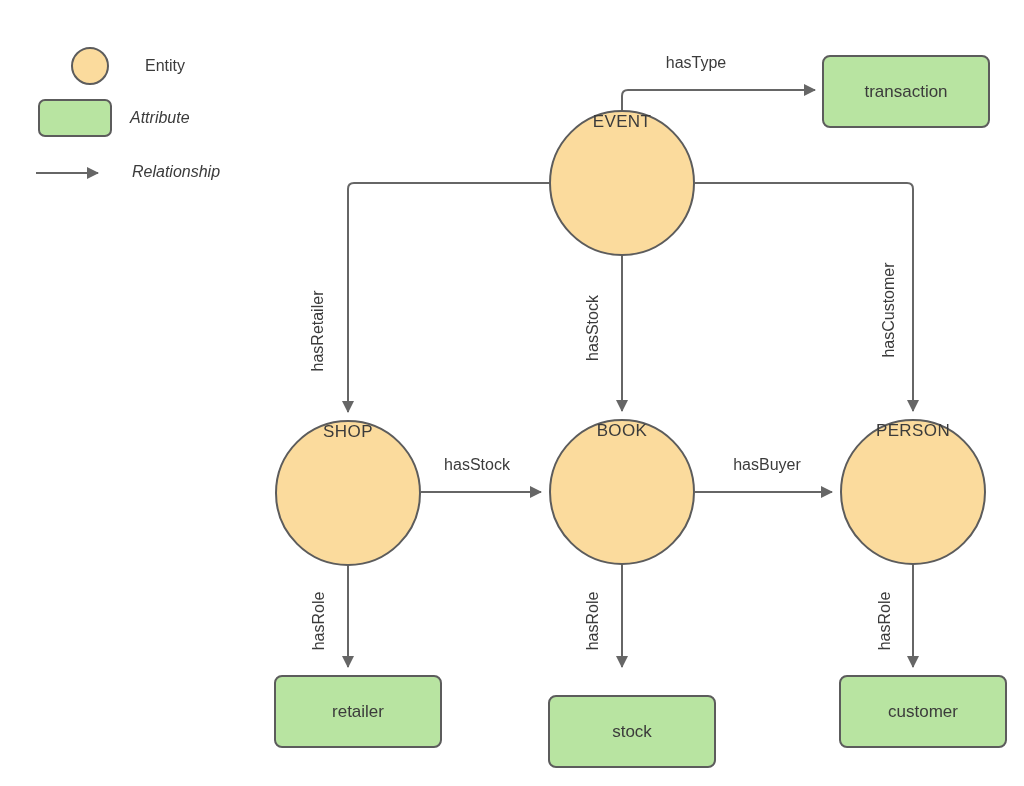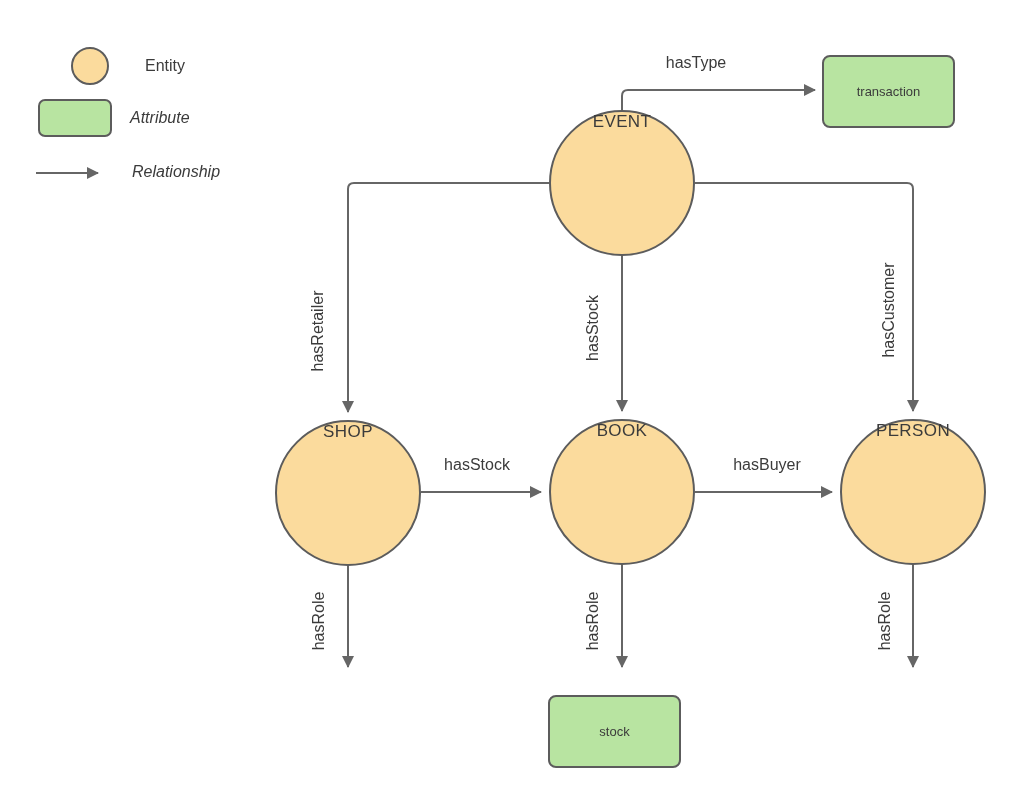--- a/index.html
+++ b/index.html
@@ -32,29 +32,29 @@
     border: 2.5px solid var(--shape-border, #5c5c5c);
     display: flex;
     align-items: flex-start;
     justify-content: center;
     font-size: 17px;
     letter-spacing: 0.4px;
     color: var(--text, #3b3b3b);
   }
   .attribute-node {
     position: absolute;
-    width: 133px;
+    width: 168px;
     height: 73px;
     border-radius: 8px;
     background: var(--attribute-fill, #b8e4a1);
     border: 2.5px solid var(--shape-border, #5c5c5c);
     display: flex;
     align-items: center;
     justify-content: center;
-    font-size: 13px;
+    font-size: 17px;
     color: var(--text, #3b3b3b);
   }
   .edge-label {
     position: absolute;
     transform: translate(-50%, -50%);
     font-size: 16px;
     white-space: nowrap;
     color: var(--text, #3b3b3b);
     background: #ffffff;
     padding: 0 2px;
@@ -126,22 +126,28 @@
   <div class="entity-node" style="left:549px; top:419px;">
     <span>BOOK</span>
   </div>
   <div class="entity-node" style="left:840px; top:419px;">
     <span>PERSON</span>
   </div>
 
   <div class="attribute-node" style="left:822px; top:55px;">
     <span>transaction</span>
   </div>
+  <div class="attribute-node" style="left:274px; top:675px;">
+    <span>retailer</span>
+  </div>
   <div class="attribute-node" style="left:548px; top:675px;margin-top:20px;">
     <span>stock</span>
+  </div>
+  <div class="attribute-node" style="left:839px; top:675px;">
+    <span>customer</span>
   </div>
 
   <div class="edge-label" style="left:696px; top:62px;">hasType</div>
   <div class="edge-label vertical" style="left:317px; top:331px;">hasRetailer</div>
   <div class="edge-label vertical" style="left:592px; top:328px;">hasStock</div>
   <div class="edge-label vertical" style="left:888px; top:310px;">hasCustomer</div>
   <div class="edge-label" style="left:477px; top:464px;">hasStock</div>
   <div class="edge-label" style="left:767px; top:464px;">hasBuyer</div>
   <div class="edge-label vertical" style="left:318px; top:621px;">hasRole</div>
   <div class="edge-label vertical" style="left:592px; top:621px;">hasRole</div>

